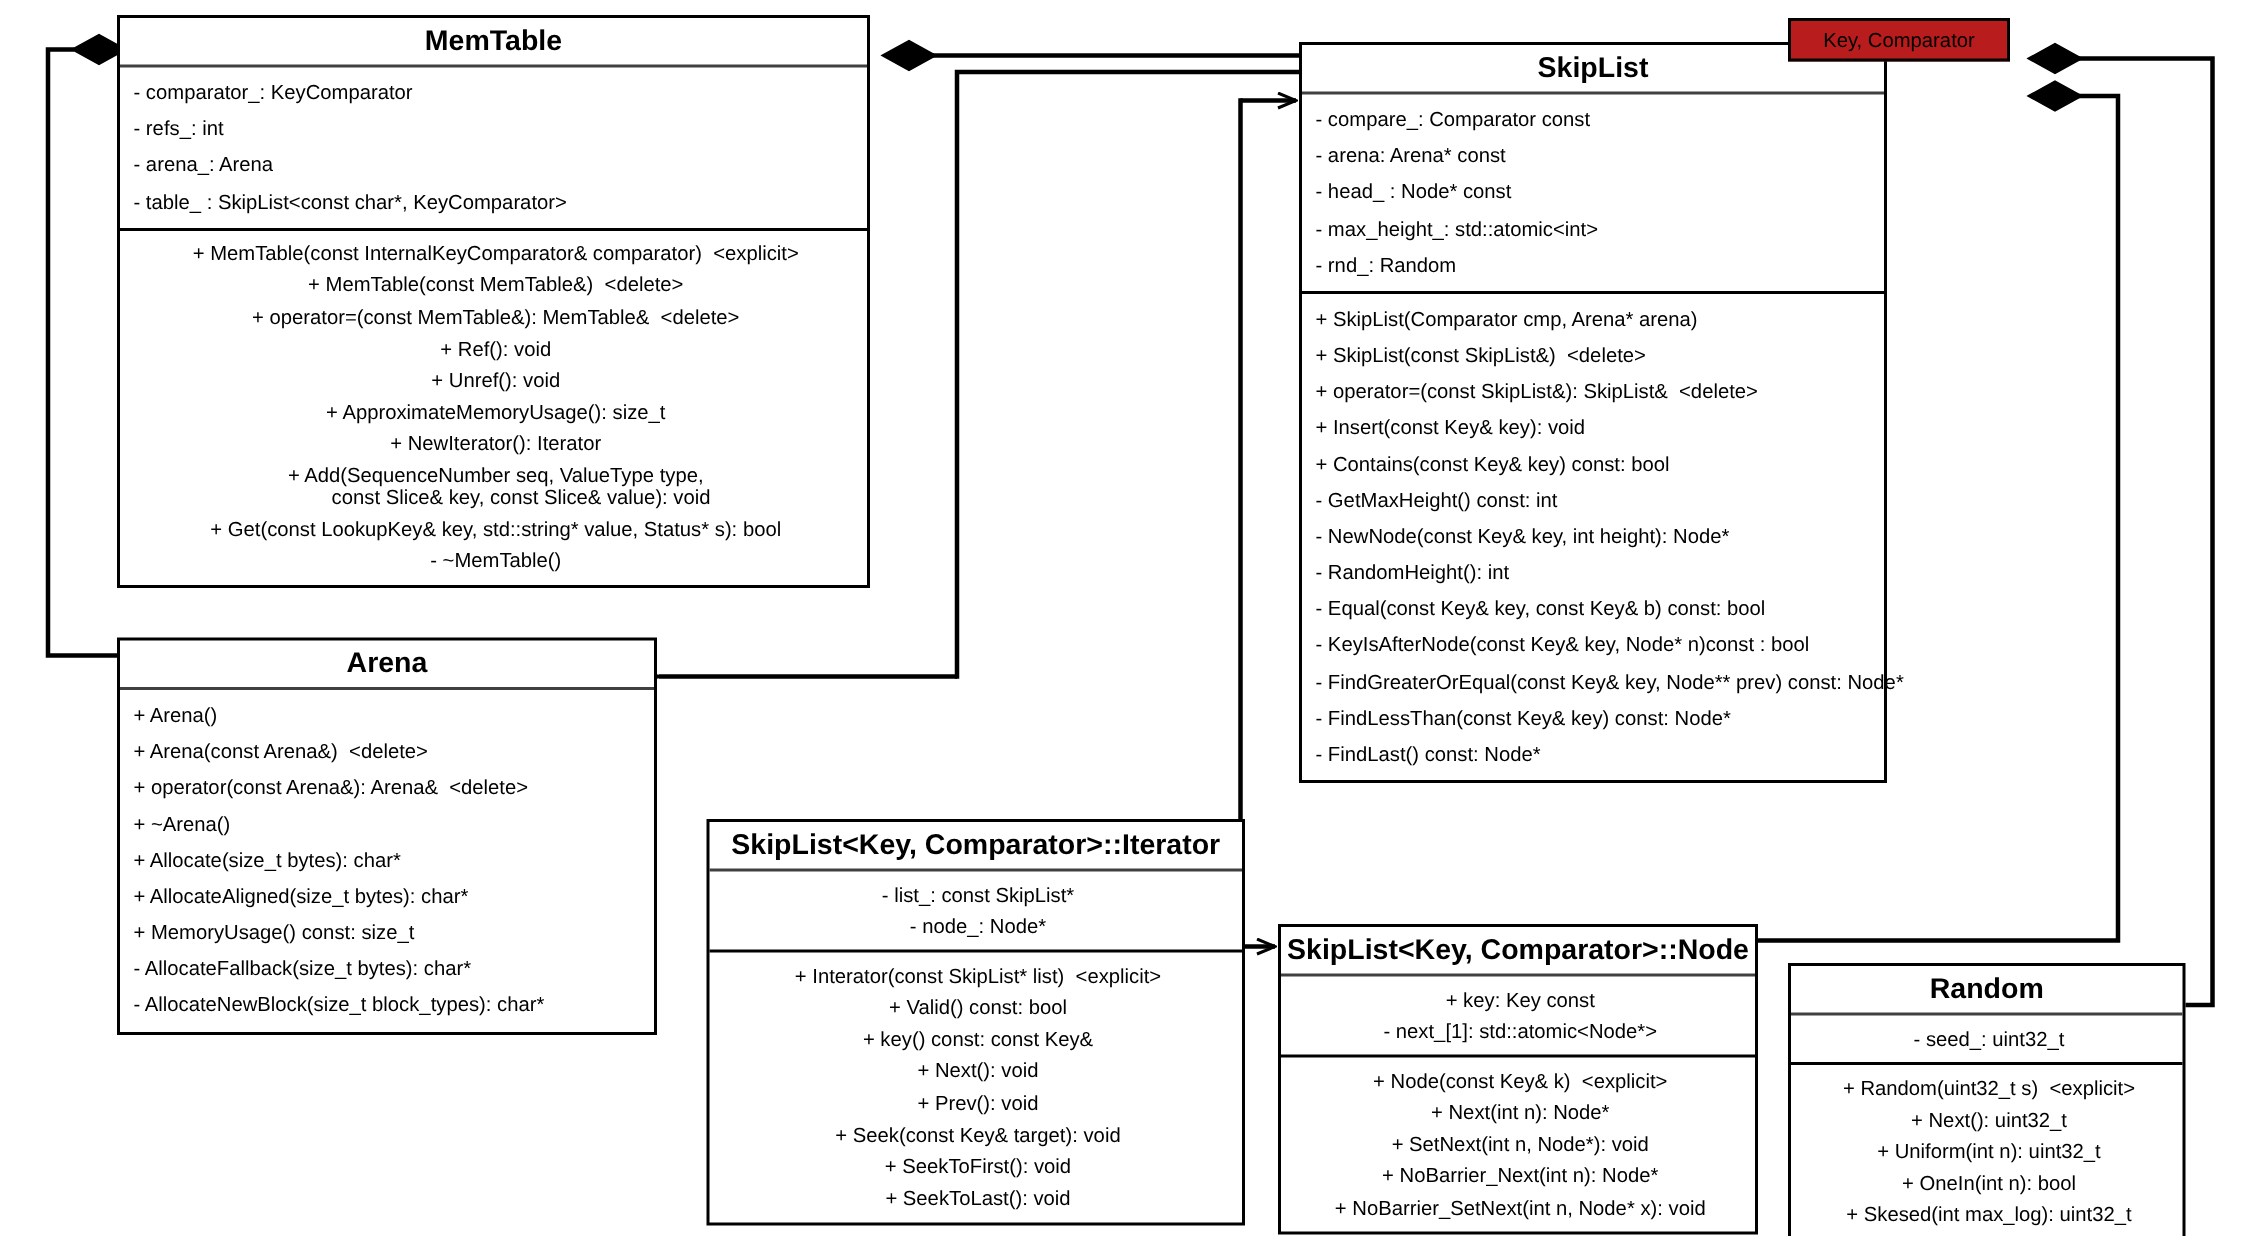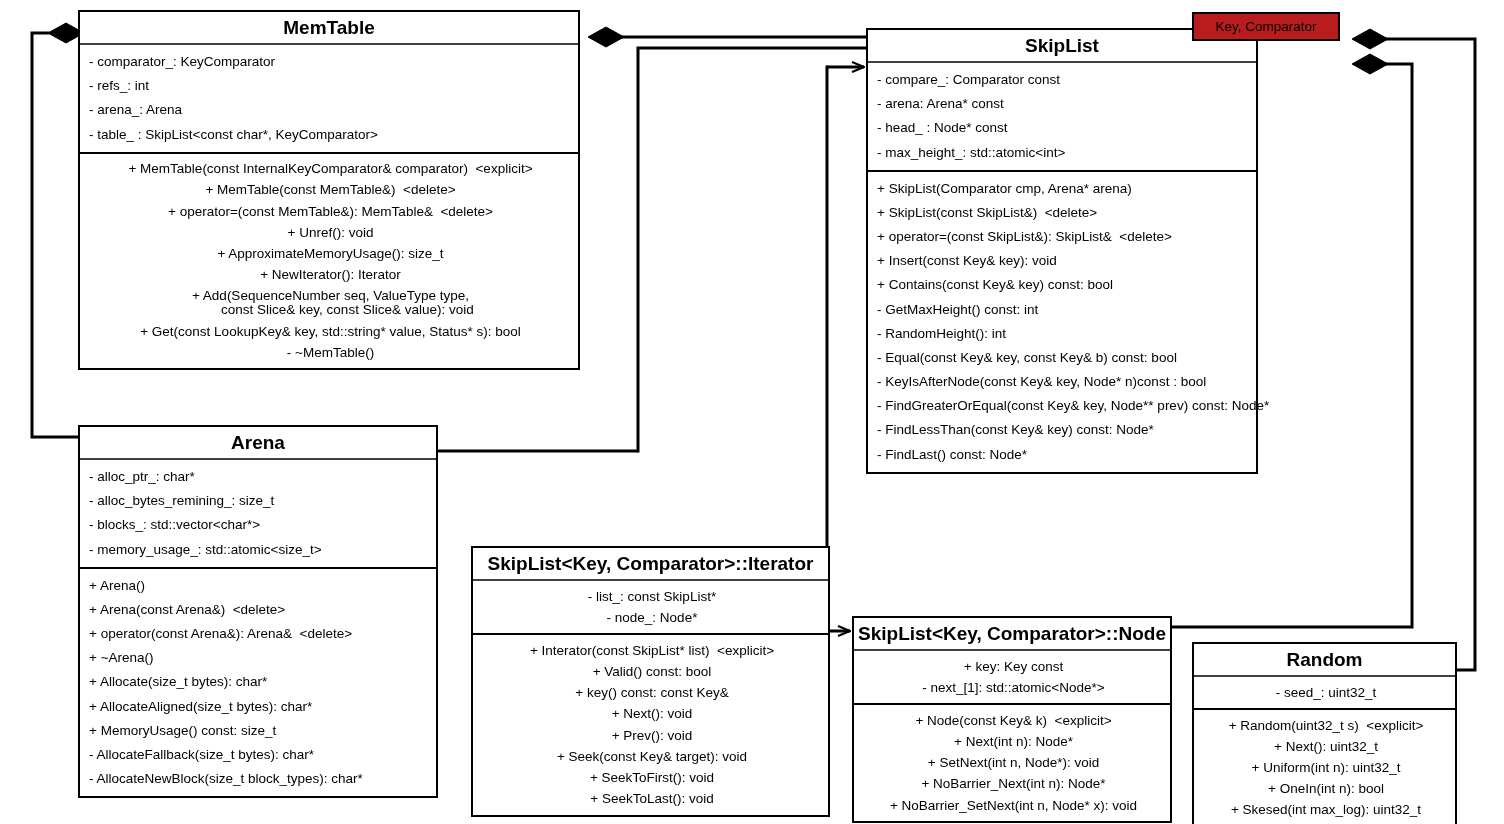--- a/index.html
+++ b/index.html
@@ -122,62 +122,59 @@
     <div class="cls-sec airy">
       <div class="row">- comparator_: KeyComparator</div>
       <div class="row">- refs_: int</div>
       <div class="row">- arena_: Arena</div>
       <div class="row">- table_ : SkipList&lt;const char*, KeyComparator&gt;</div>
     </div>
     <div class="cls-sec semi">
       <div class="row">+ MemTable(const InternalKeyComparator&amp; comparator)  &lt;explicit&gt;</div>
       <div class="row">+ MemTable(const MemTable&amp;)  &lt;delete&gt;</div>
       <div class="row">+ operator=(const MemTable&amp;): MemTable&amp;  &lt;delete&gt;</div>
+      <div class="row">+ Ref(): void</div>
       <div class="row">+ Unref(): void</div>
       <div class="row">+ ApproximateMemoryUsage(): size_t</div>
       <div class="row">+ NewIterator(): Iterator</div>
       <div class="row">+ Add(SequenceNumber seq, ValueType type,
          const Slice&amp; key, const Slice&amp; value): void</div>
       <div class="row">+ Get(const LookupKey&amp; key, std::string* value, Status* s): bool</div>
       <div class="row">- ~MemTable()</div>
     </div>
   </div>
 
   <div class="cls" id="skiplist">
     <div class="cls-title">SkipList</div>
     <div class="cls-sec airy">
       <div class="row">- compare_: Comparator const</div>
       <div class="row">- arena: Arena* const</div>
       <div class="row">- head_ : Node* const</div>
       <div class="row">- max_height_: std::atomic&lt;int&gt;</div>
+      <div class="row">- rnd_: Random</div>
     </div>
     <div class="cls-sec airy">
       <div class="row">+ SkipList(Comparator cmp, Arena* arena)</div>
       <div class="row">+ SkipList(const SkipList&amp;)  &lt;delete&gt;</div>
       <div class="row">+ operator=(const SkipList&amp;): SkipList&amp;  &lt;delete&gt;</div>
       <div class="row">+ Insert(const Key&amp; key): void</div>
       <div class="row">+ Contains(const Key&amp; key) const: bool</div>
       <div class="row">- GetMaxHeight() const: int</div>
+      <div class="row">- NewNode(const Key&amp; key, int height): Node*</div>
       <div class="row">- RandomHeight(): int</div>
       <div class="row">- Equal(const Key&amp; key, const Key&amp; b) const: bool</div>
       <div class="row">- KeyIsAfterNode(const Key&amp; key, Node* n)const : bool</div>
       <div class="row">- FindGreaterOrEqual(const Key&amp; key, Node** prev) const: Node*</div>
       <div class="row">- FindLessThan(const Key&amp; key) const: Node*</div>
       <div class="row">- FindLast() const: Node*</div>
     </div>
   </div>
 
   <div class="cls" id="arena">
     <div class="cls-title">Arena</div>
-    <div class="cls-sec airy">
-      <div class="row">- alloc_ptr_: char*</div>
-      <div class="row">- alloc_bytes_remining_: size_t</div>
-      <div class="row">- blocks_: std::vector&lt;char*&gt;</div>
-      <div class="row">- memory_usage_: std::atomic&lt;size_t&gt;</div>
-    </div>
     <div class="cls-sec airy">
       <div class="row">+ Arena()</div>
       <div class="row">+ Arena(const Arena&amp;)  &lt;delete&gt;</div>
       <div class="row">+ operator(const Arena&amp;): Arena&amp;  &lt;delete&gt;</div>
       <div class="row">+ ~Arena()</div>
       <div class="row">+ Allocate(size_t bytes): char*</div>
       <div class="row">+ AllocateAligned(size_t bytes): char*</div>
       <div class="row">+ MemoryUsage() const: size_t</div>
       <div class="row">- AllocateFallback(size_t bytes): char*</div>
       <div class="row">- AllocateNewBlock(size_t block_types): char*</div>

